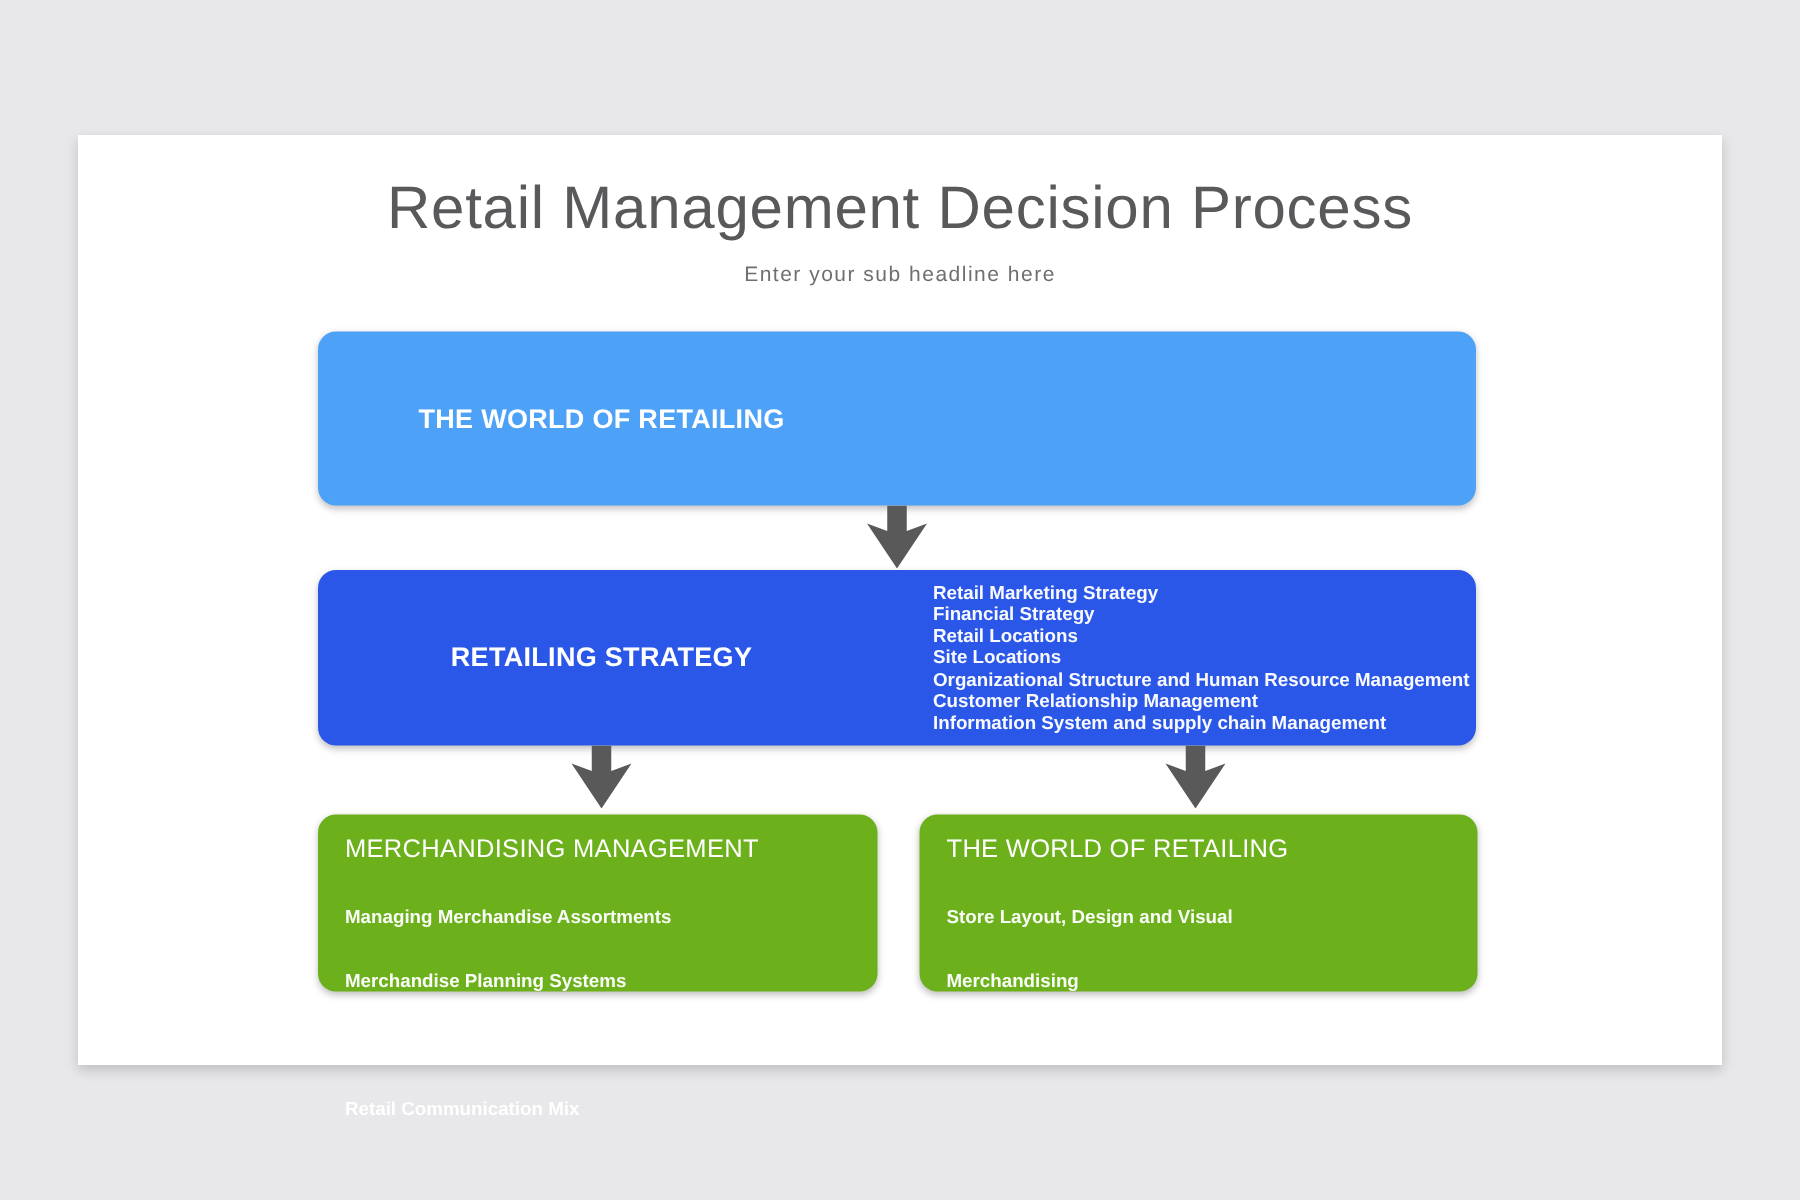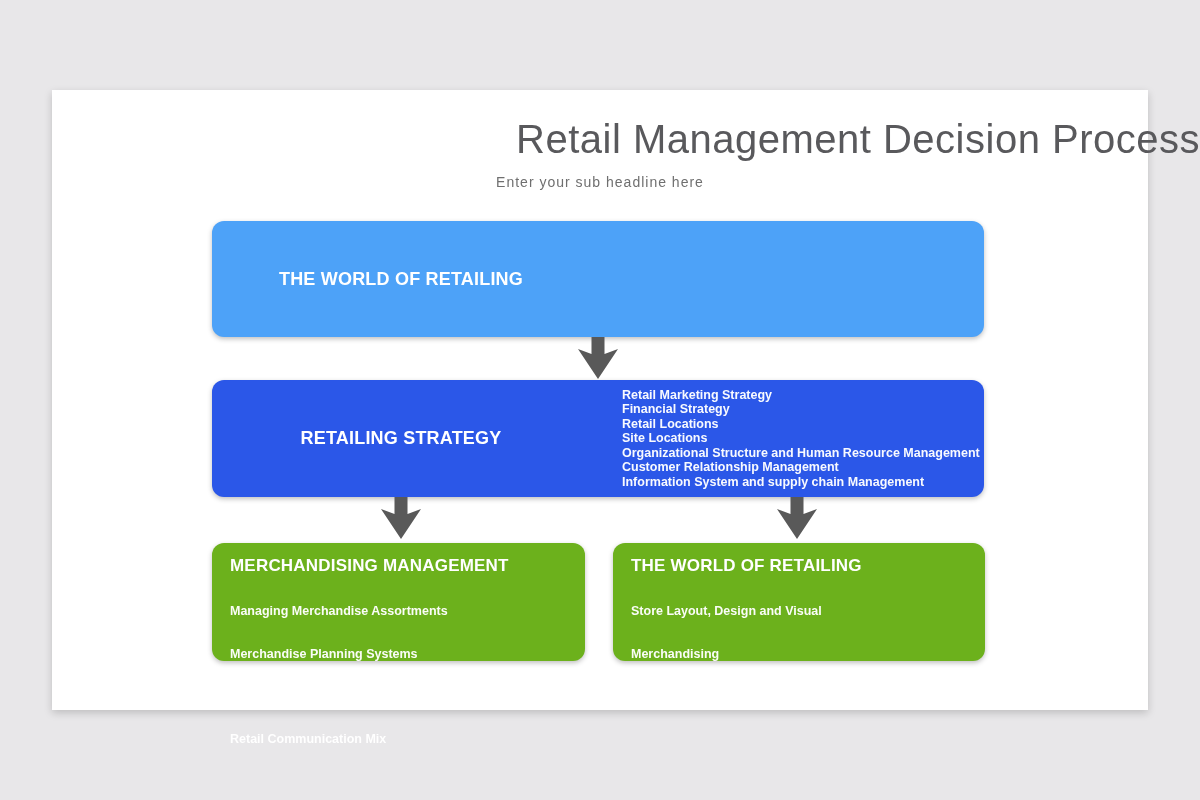--- a/index.html
+++ b/index.html
@@ -10,21 +10,21 @@
     overflow:hidden;
   }
   .stage{position:relative;width:1200px;height:800px;}
   .slide-card{
     position:absolute;left:52px;top:90px;width:1096px;height:620px;
     background:#ffffff;
     box-shadow:0 3px 8px rgba(0,0,0,0.18);
   }
   .page-title{
     position:absolute;left:0;top:117px;width:1200px;
-    text-align:right;
+    text-align:center;
     font-size:40px;font-weight:400;color:#59595c;
     letter-spacing:0.5px;
   }
   .page-subtitle{
     position:absolute;left:0;top:174px;width:1200px;
     text-align:center;
     font-size:14px;color:#6f6f6f;
     letter-spacing:1px;
   }
   .box{
@@ -40,21 +40,21 @@
     width:378px;text-align:center;
     font-size:18px;font-weight:bold;letter-spacing:0.2px;
   }
   .box-items div{
     font-size:12.5px;font-weight:bold;color:rgba(255,255,255,0.97);
     line-height:15px;white-space:nowrap;
   }
   .box.blue-dark .box-items div{line-height:14.5px;padding-left:32px;}
   .box.green{padding:13px 18px;}
   .box.green .box-title{
-    font-size:17px;font-weight:bold;letter-spacing:0.2px;
+    font-size:17px;font-weight:normal;letter-spacing:0.2px;
     margin-bottom:20px;
   }
   .box.green .box-items div{line-height:14.5px;margin-top:28px;}
   .arrow{position:absolute;width:44px;height:42px;}
 </style>
 </head>
 <body>
 
 <div class="stage">
   <div class="slide-card"></div>

